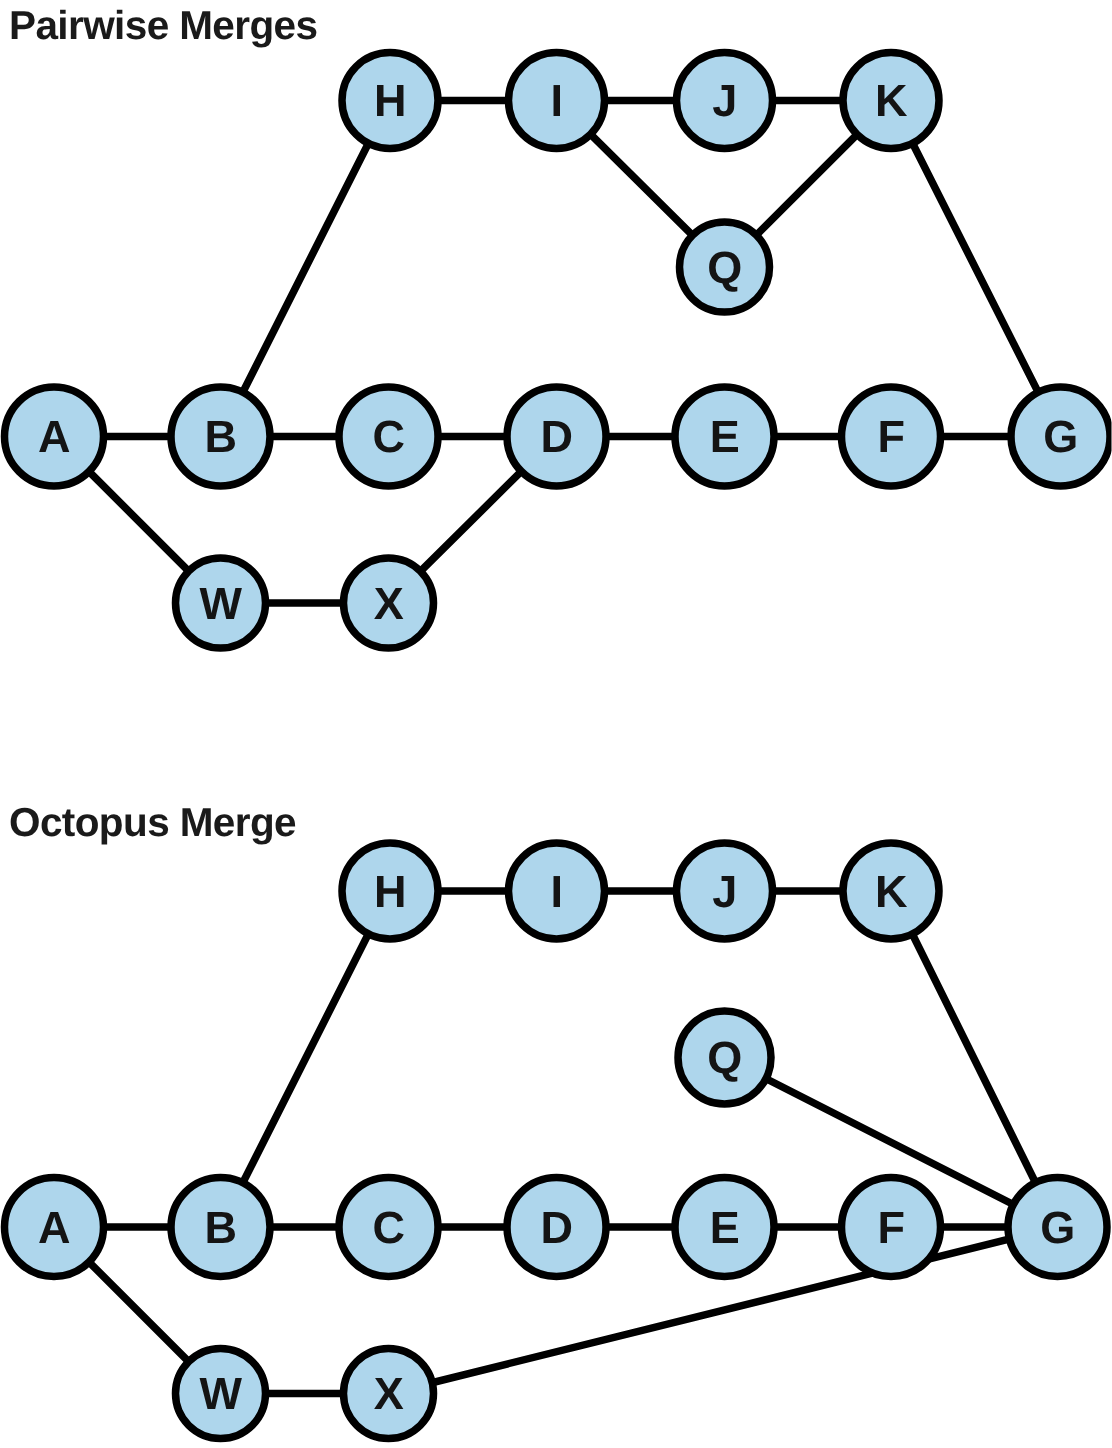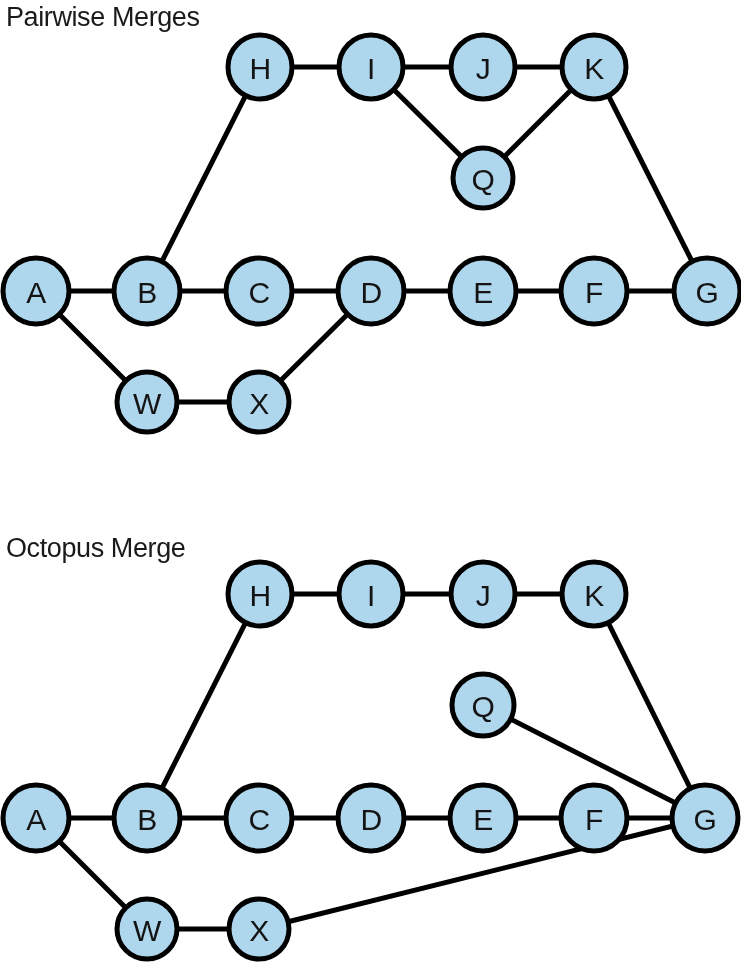--- a/index.html
+++ b/index.html
@@ -12,20 +12,21 @@
     width: 741px;
     height: 965px;
     font-family: "Liberation Sans", sans-serif;
     overflow: hidden;
     position: relative;
   }
   #figure-root {
     position: relative;
     width: 727px;
     height: 965px;
+    font-weight: bold;
   }
   svg.diagram-canvas {
     position: absolute;
     left: 0;
     top: 0;
     width: 741px;
     height: 965px;
     display: block;
   }
   text.diagram-title {

